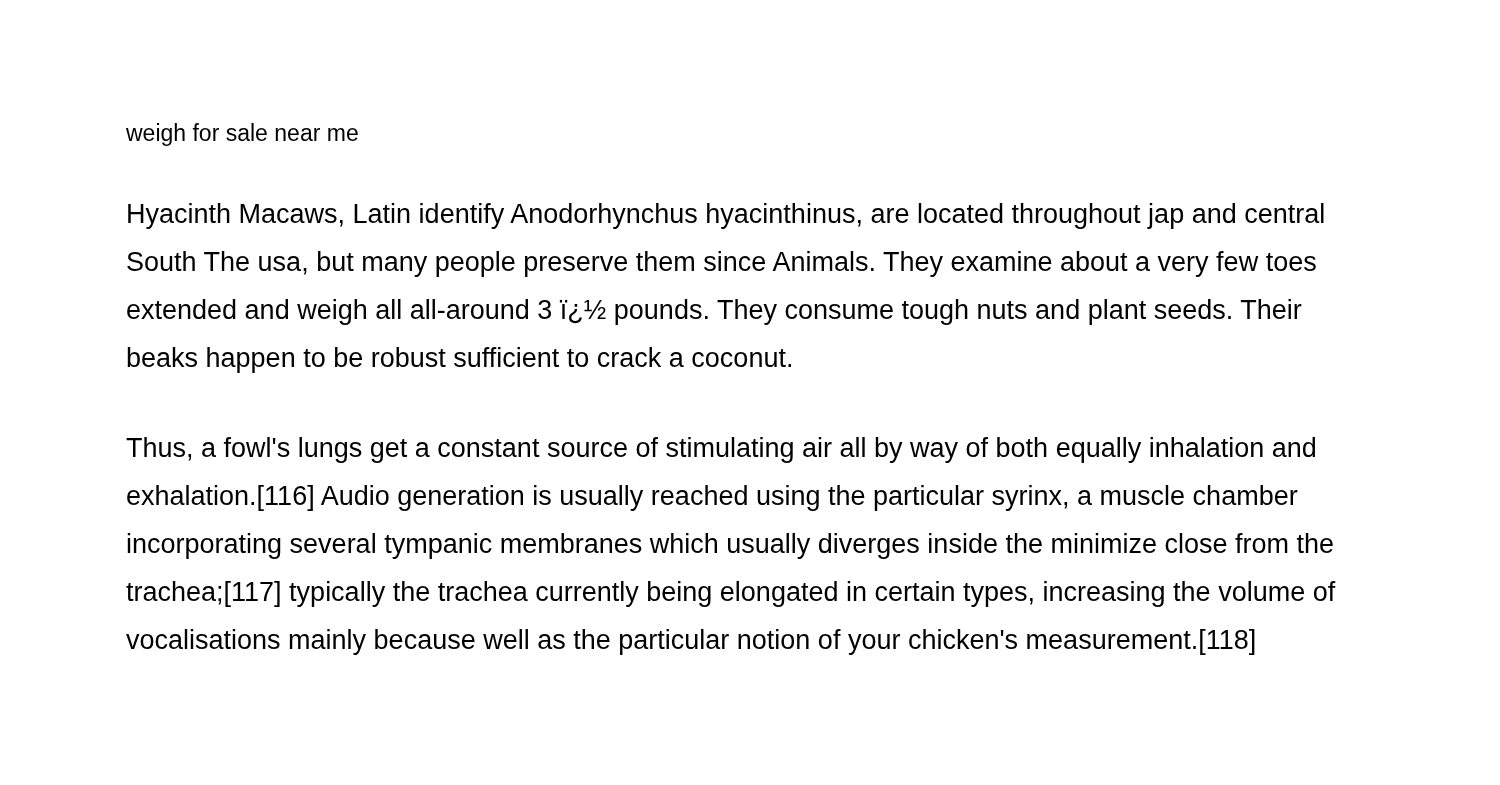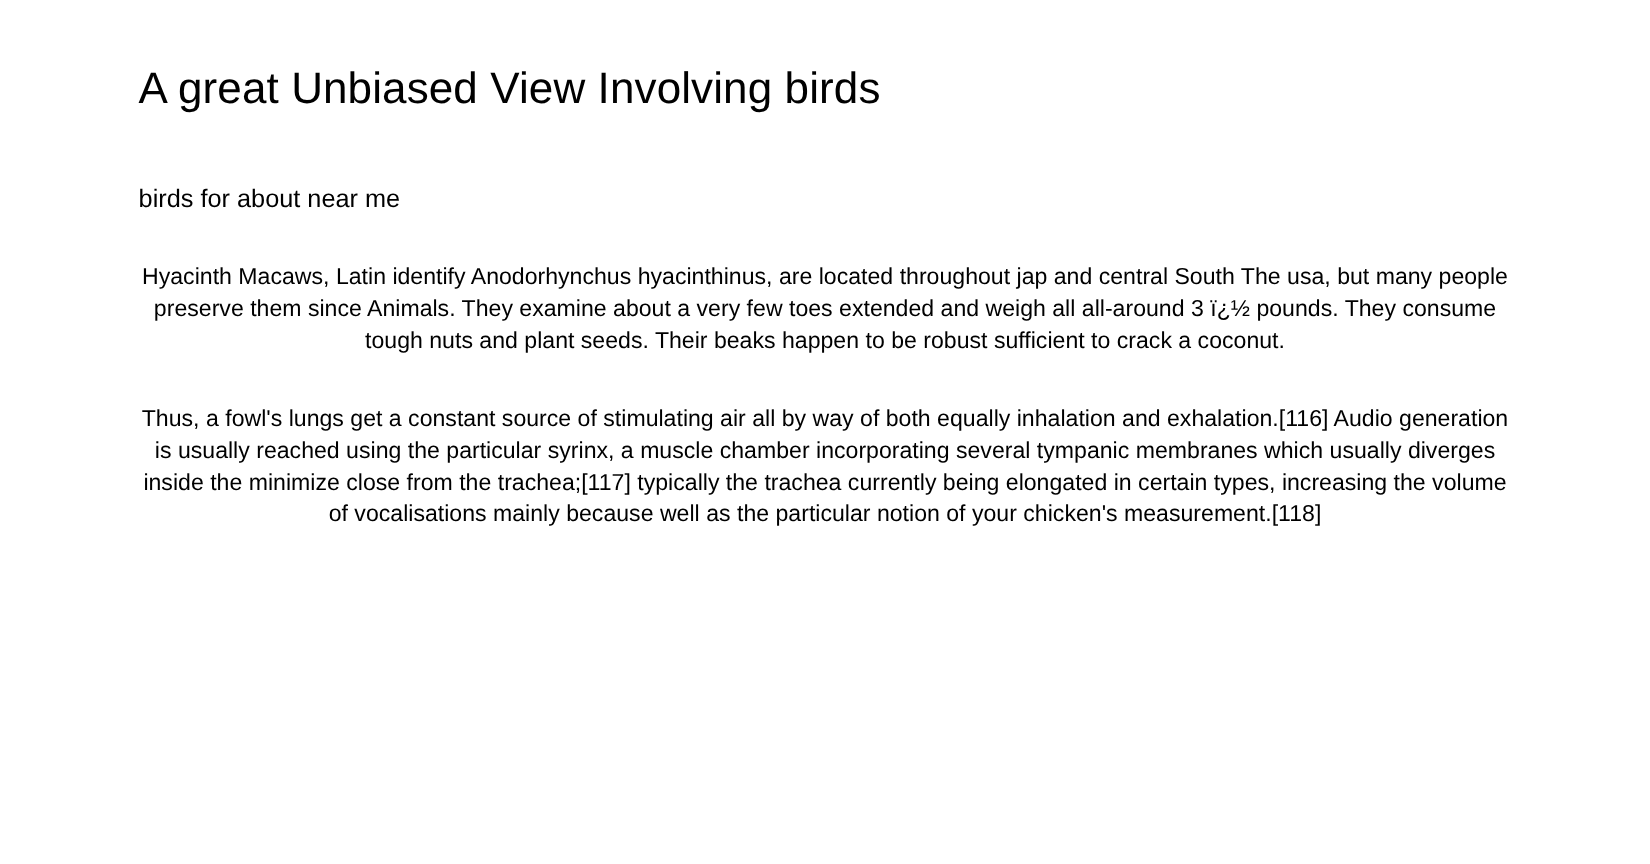--- a/index.html
+++ b/index.html
@@ -29,40 +29,38 @@
     font-weight: normal;
     margin: 0 0 0 0;
     letter-spacing: 0.1px;
   }
   .subtitle {
     font-size: 23px;
     line-height: 1.2;
     margin: 62px 0 0 0;
   }
   .para {
-    font-size: 21px;
-    line-height: 29px;
+    font-size: 27px;
+    line-height: 48px;
     margin: 42px 0 0 0;
     max-width: 1248px;
-    text-align: center;
   }
   .para:first-of-type {
     margin-top: 42px;
   }
   .clip-bottom {
     
   }
 </style>
 </head>
 <body>
 
 <div class="page">
 
-  <h1 class="doc-title">A great Unbiased View Involving birds</h1>
 
-  <p class="subtitle">birds for about near me</p>
+  <p class="subtitle">weigh for sale near me</p>
 
   <p class="para">Hyacinth Macaws, Latin identify Anodorhynchus hyacinthinus, are located throughout jap and central South The usa, but many people preserve them since Animals. They examine about a very few toes extended and weigh all all-around 3 ï¿½ pounds. They consume tough nuts and plant seeds. Their beaks happen to be robust sufficient to crack a coconut.</p>
 
   <p class="para">Thus, a fowl's lungs get a constant source of stimulating air all by way of both equally inhalation and exhalation.[116] Audio generation is usually reached using the particular syrinx, a muscle chamber incorporating several tympanic membranes which usually diverges inside the minimize close from the trachea;[117] typically the trachea currently being elongated in certain types, increasing the volume of vocalisations mainly because well as the particular notion of your chicken's measurement.[118]</p>
 
 
 </div>
 
 </body></html>

